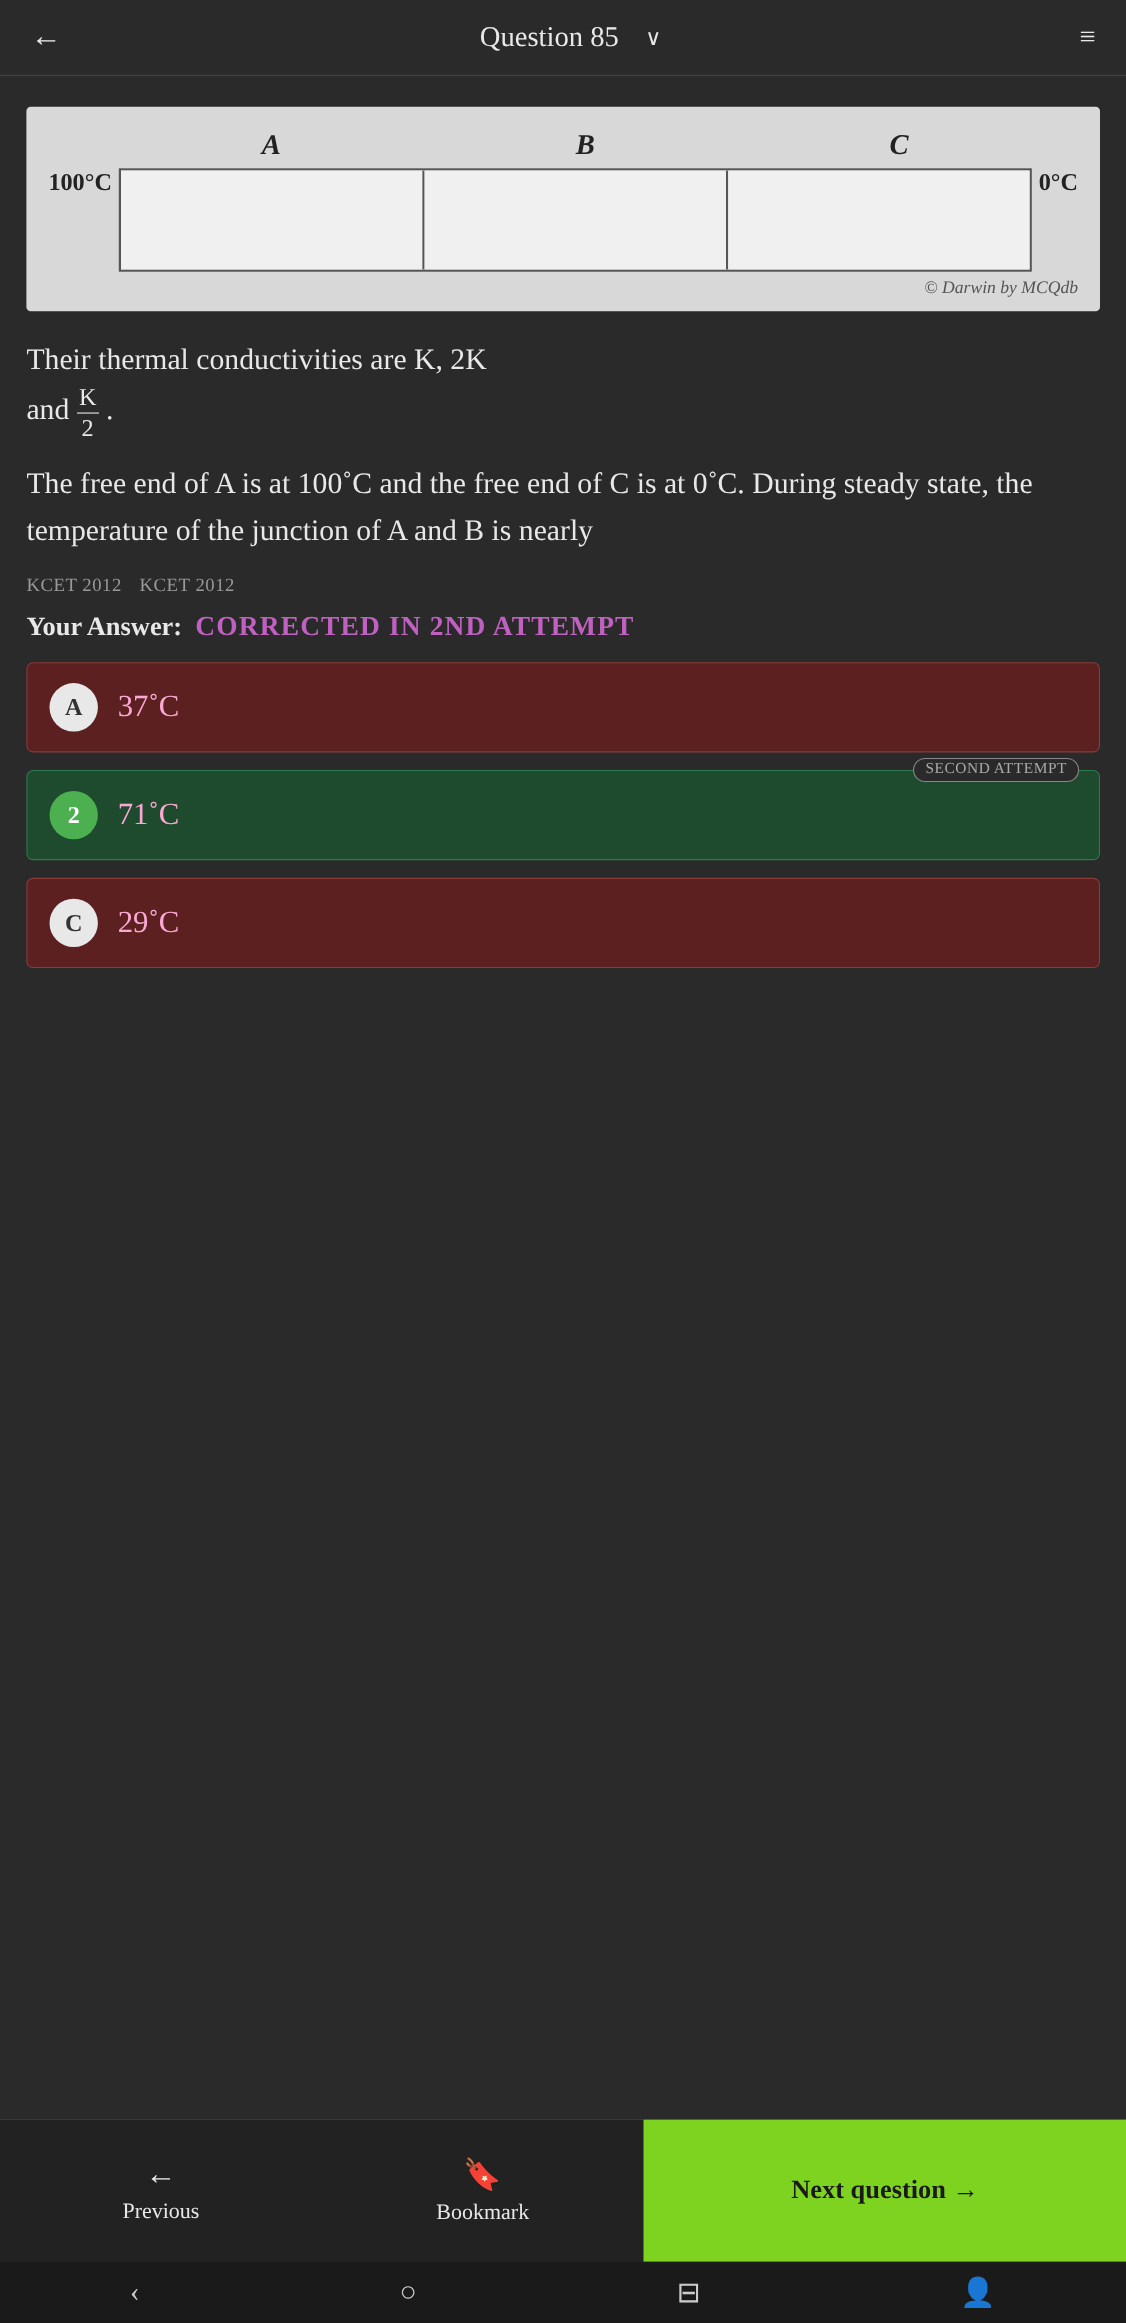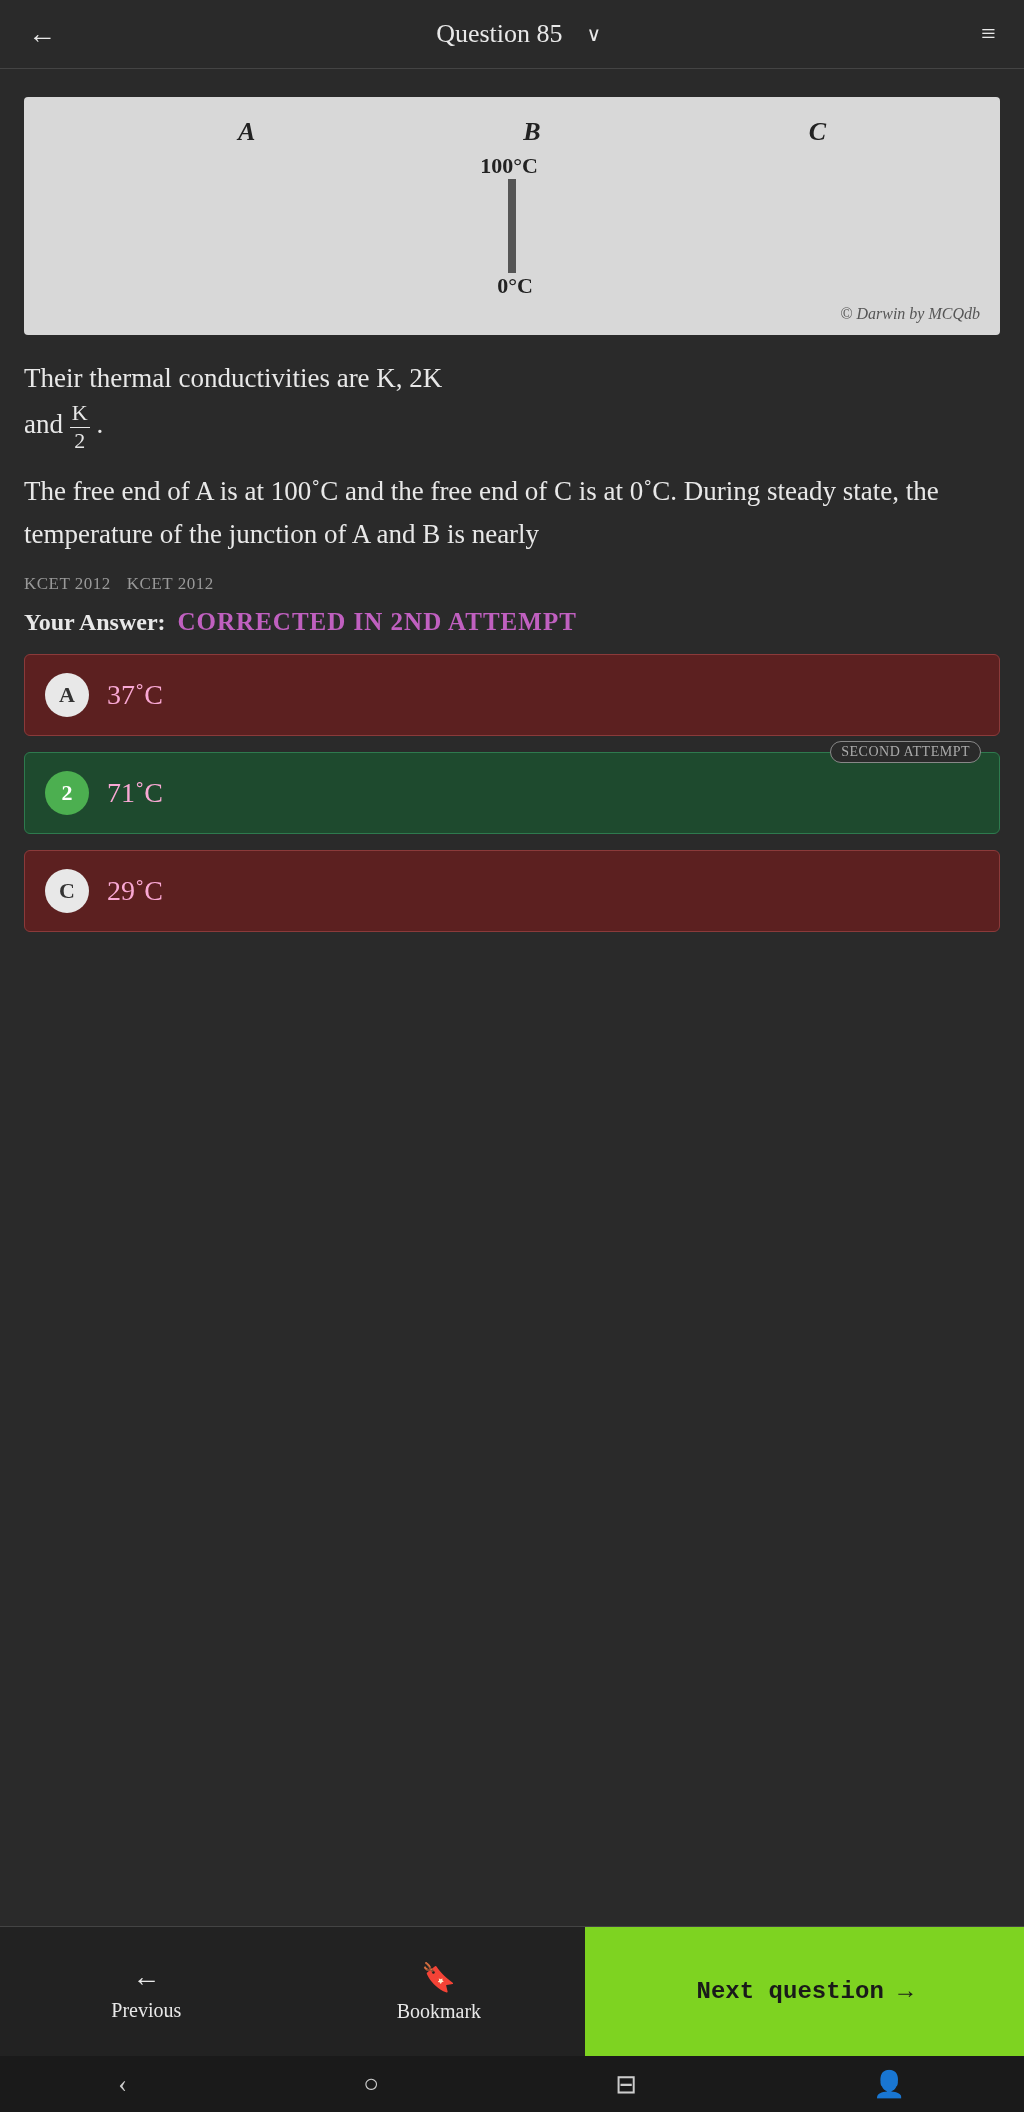--- a/index.html
+++ b/index.html
@@ -73,22 +73,21 @@
     .diagram-label {
       font-size: 26px;
       font-weight: bold;
       font-style: italic;
       color: #222;
       text-align: center;
       flex: 1;
     }
     .diagram-grid-row {
       display: flex;
-      align-items: center;
-      flex-direction: column;
+      align-items: flex-start;
     }
     .diagram-temp-left {
       font-size: 22px;
       color: #222;
       font-weight: bold;
       margin-right: 6px;
       white-space: nowrap;
     }
     .diagram-temp-right {
       font-size: 22px;
@@ -262,21 +261,20 @@
     }
     .nav-next-btn {
       background-color: #7ed321;
       height: 100%;
       flex: 1.5;
       display: flex;
       align-items: center;
       justify-content: center;
       cursor: pointer;
       border-radius: 0;
-      font-family: Liberation Mono, monospace;
     }
     .nav-next-btn .nav-next-label {
       font-size: 24px;
       font-weight: bold;
       color: #1a1a1a;
     }
 
     
     .system-bar {
       position: fixed;

